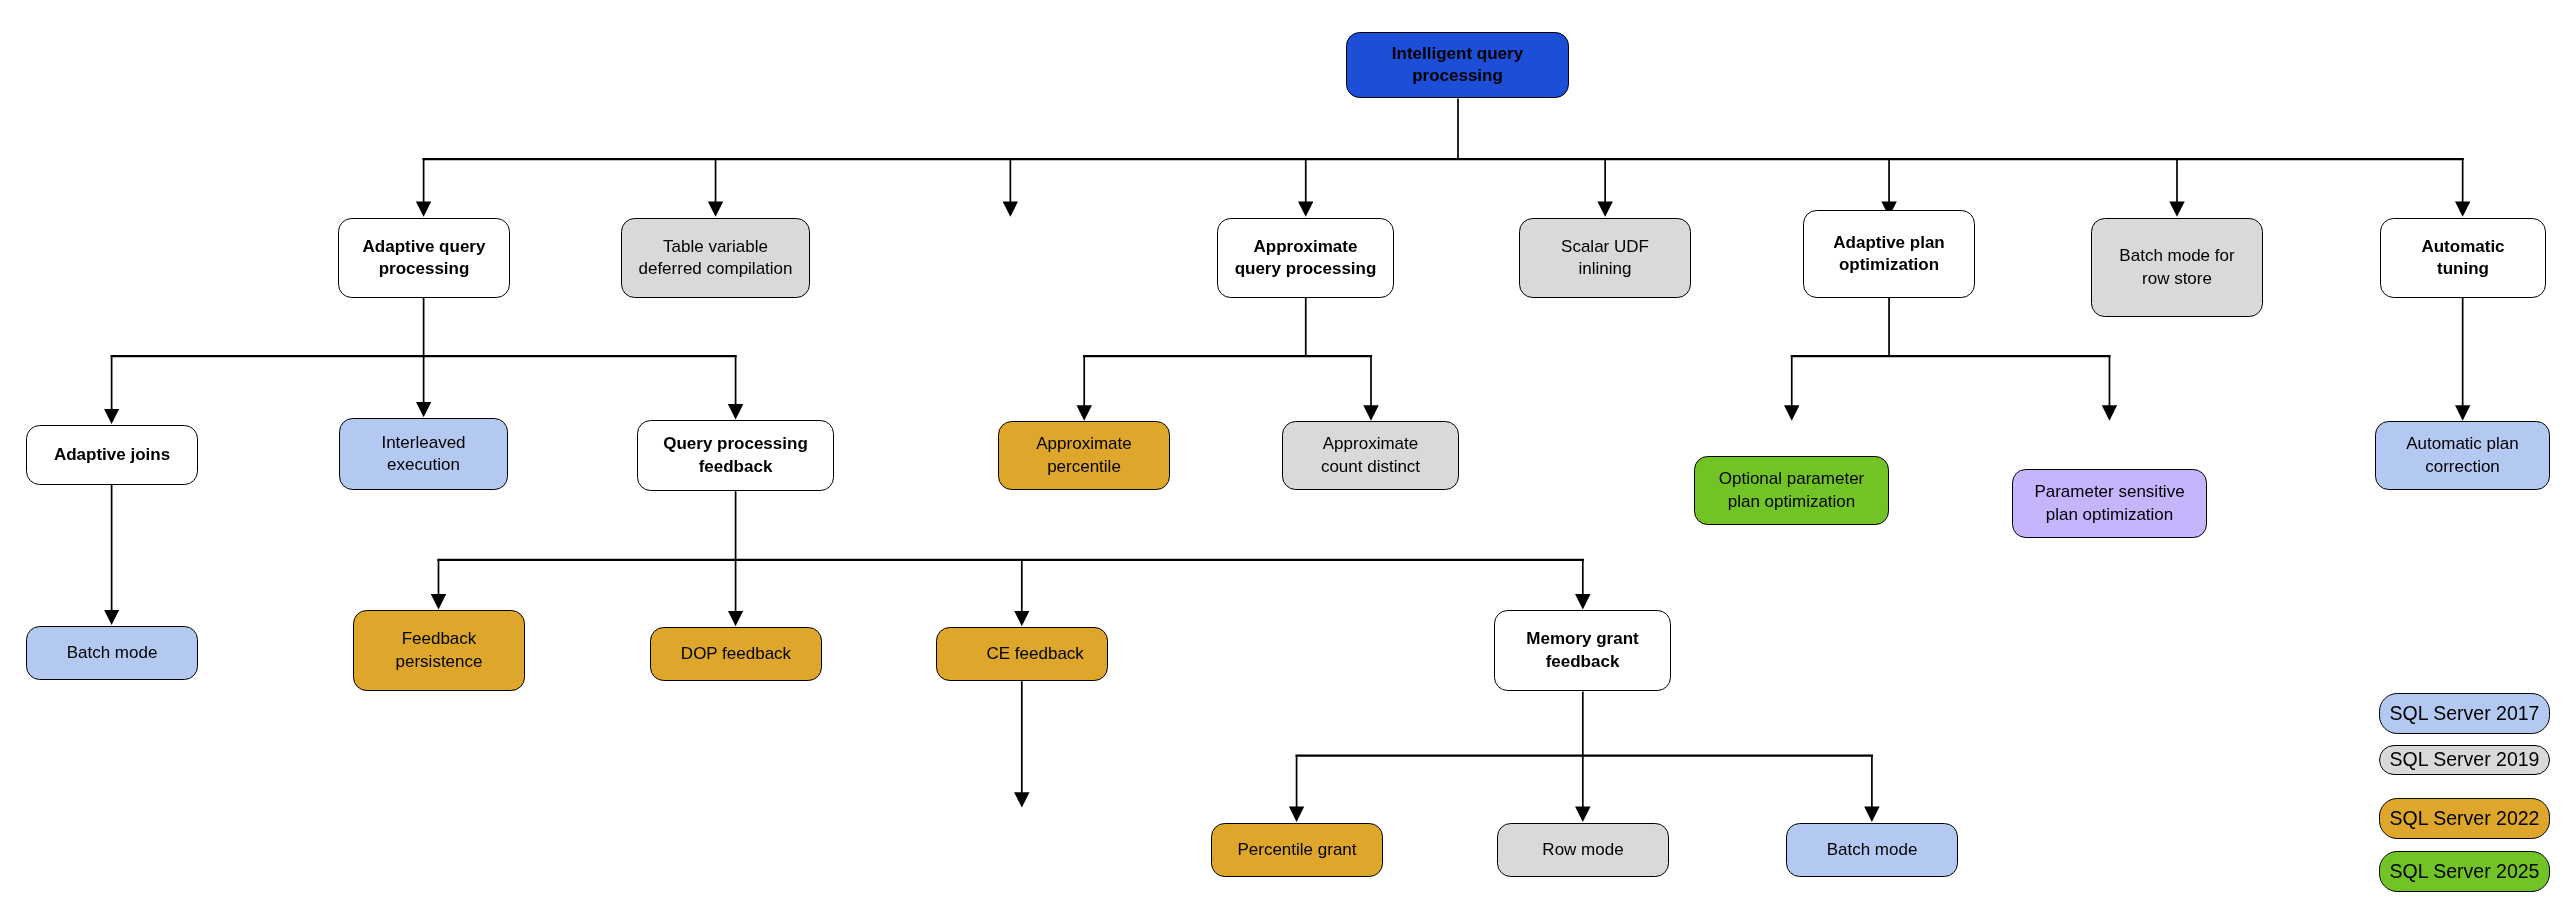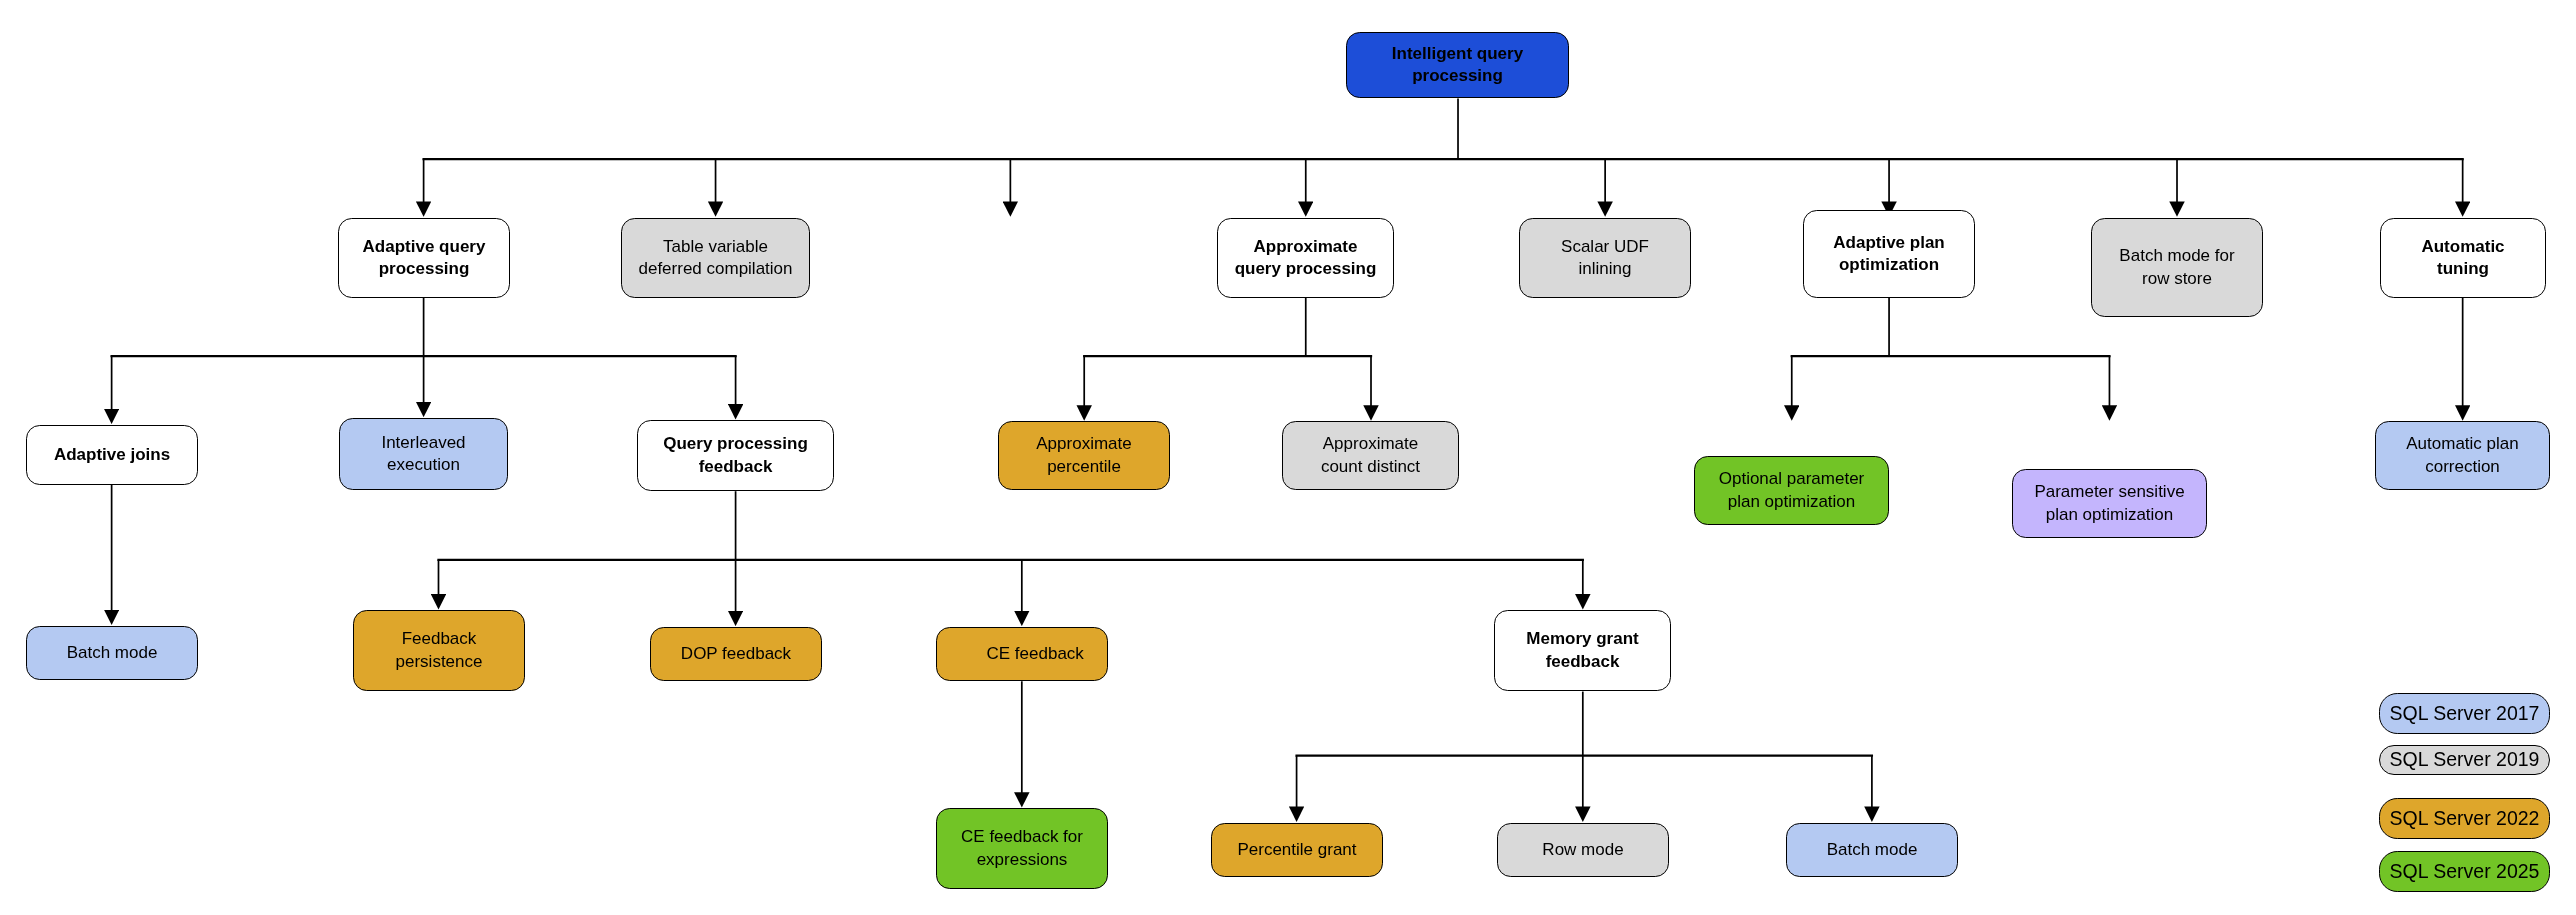--- a/index.html
+++ b/index.html
@@ -101,22 +101,20 @@
 plan optimization</div>
     <div class="node" style="left: 2375px; top: 421px; width: 175px; height: 69px; background: rgb(180, 201, 242);">Automatic plan
 correction</div>
     <div class="node" style="left: 26px; top: 626px; width: 172px; height: 54px; background: rgb(180, 201, 242);">Batch mode</div>
     <div class="node" style="left: 353px; top: 610px; width: 172px; height: 81px; background: rgb(222, 166, 43);">Feedback
 persistence</div>
     <div class="node" style="left: 650px; top: 627px; width: 172px; height: 54px; background: rgb(222, 166, 43);">DOP feedback</div>
     <div class="node" style="left: 936px; top: 627px; width: 172px; height: 54px; background: rgb(222, 166, 43); padding-left: 31px;">CE feedback</div>
     <div class="node bold" style="left: 1494px; top: 610px; width: 177px; height: 81px; background: rgb(255, 255, 255);">Memory grant
 feedback</div>
-    <div class="node" style="left: 936px; top: 808px; width: 172px; height: 81px; background: rgb(114, 196, 38);">CE feedback for
-expressions</div>
     <div class="node" style="left: 1211px; top: 823px; width: 172px; height: 54px; background: rgb(222, 166, 43);">Percentile grant</div>
     <div class="node" style="left: 1497px; top: 823px; width: 172px; height: 54px; background: rgb(217, 217, 217);">Row mode</div>
     <div class="node" style="left: 1786px; top: 823px; width: 172px; height: 54px; background: rgb(180, 201, 242);">Batch mode</div>
     <div class="legend-item" style="left: 2379px; top: 693px; width: 171px; height: 41px; background: rgb(180, 201, 242);">SQL Server 2017</div>
     <div class="legend-item" style="left: 2379px; top: 745px; width: 171px; height: 30px; background: rgb(217, 217, 217);">SQL Server 2019</div>
     <div class="legend-item" style="left: 2379px; top: 798px; width: 171px; height: 41px; background: rgb(222, 166, 43);">SQL Server 2022</div>
     <div class="legend-item" style="left: 2379px; top: 851px; width: 171px; height: 41px; background: rgb(114, 196, 38);">SQL Server 2025</div>
   </div>
 
 

